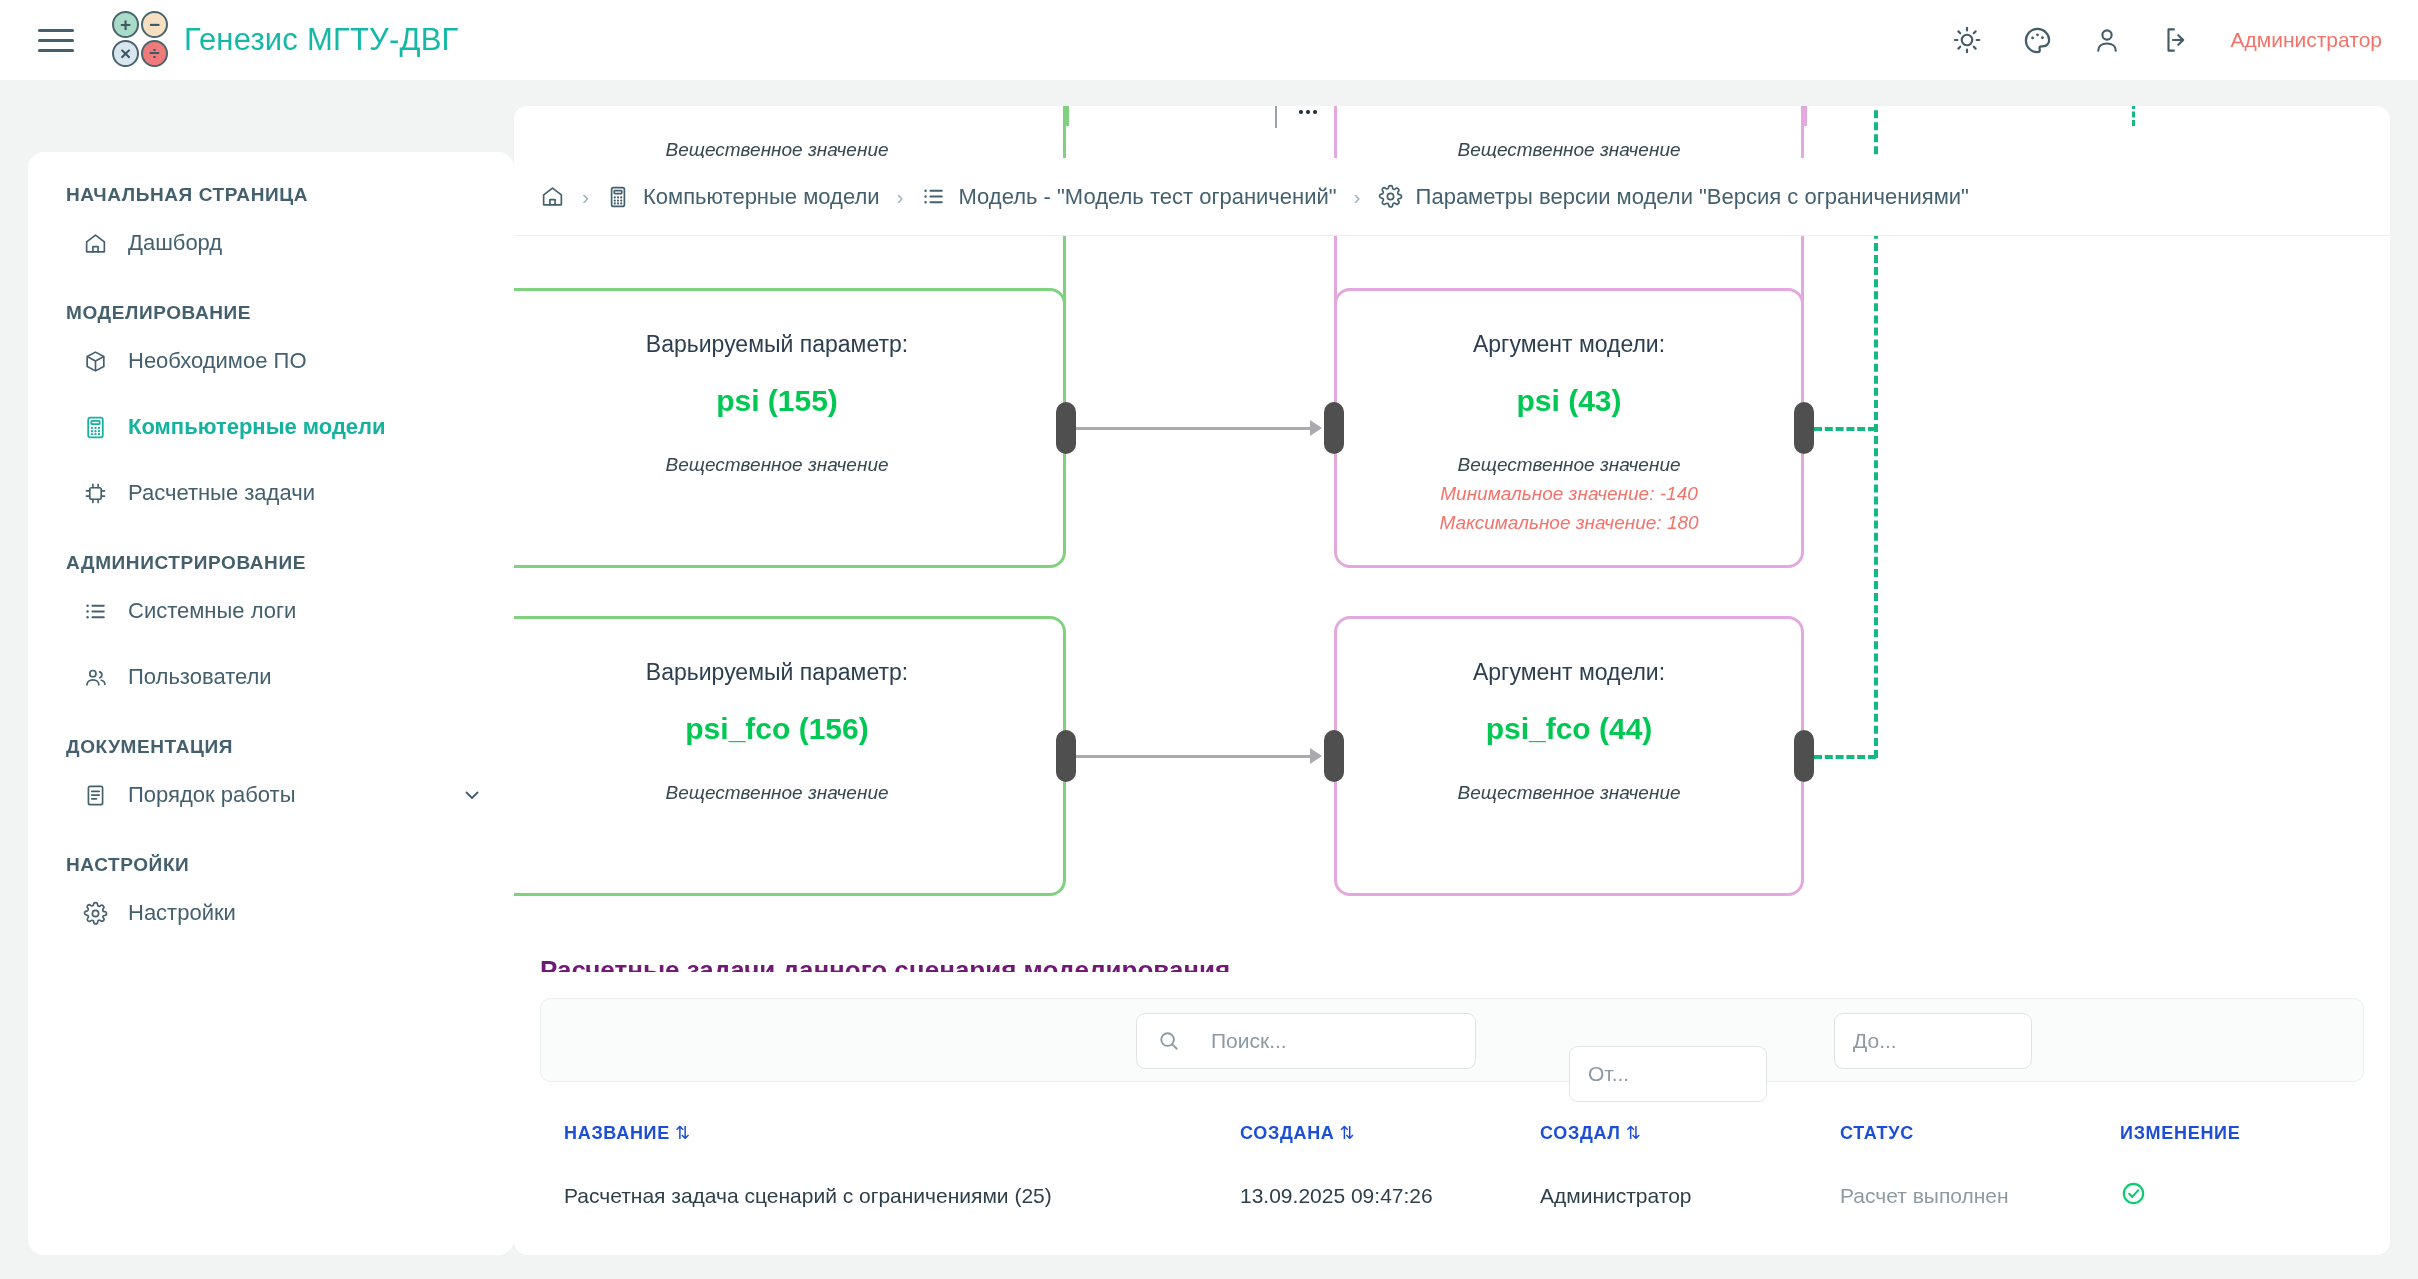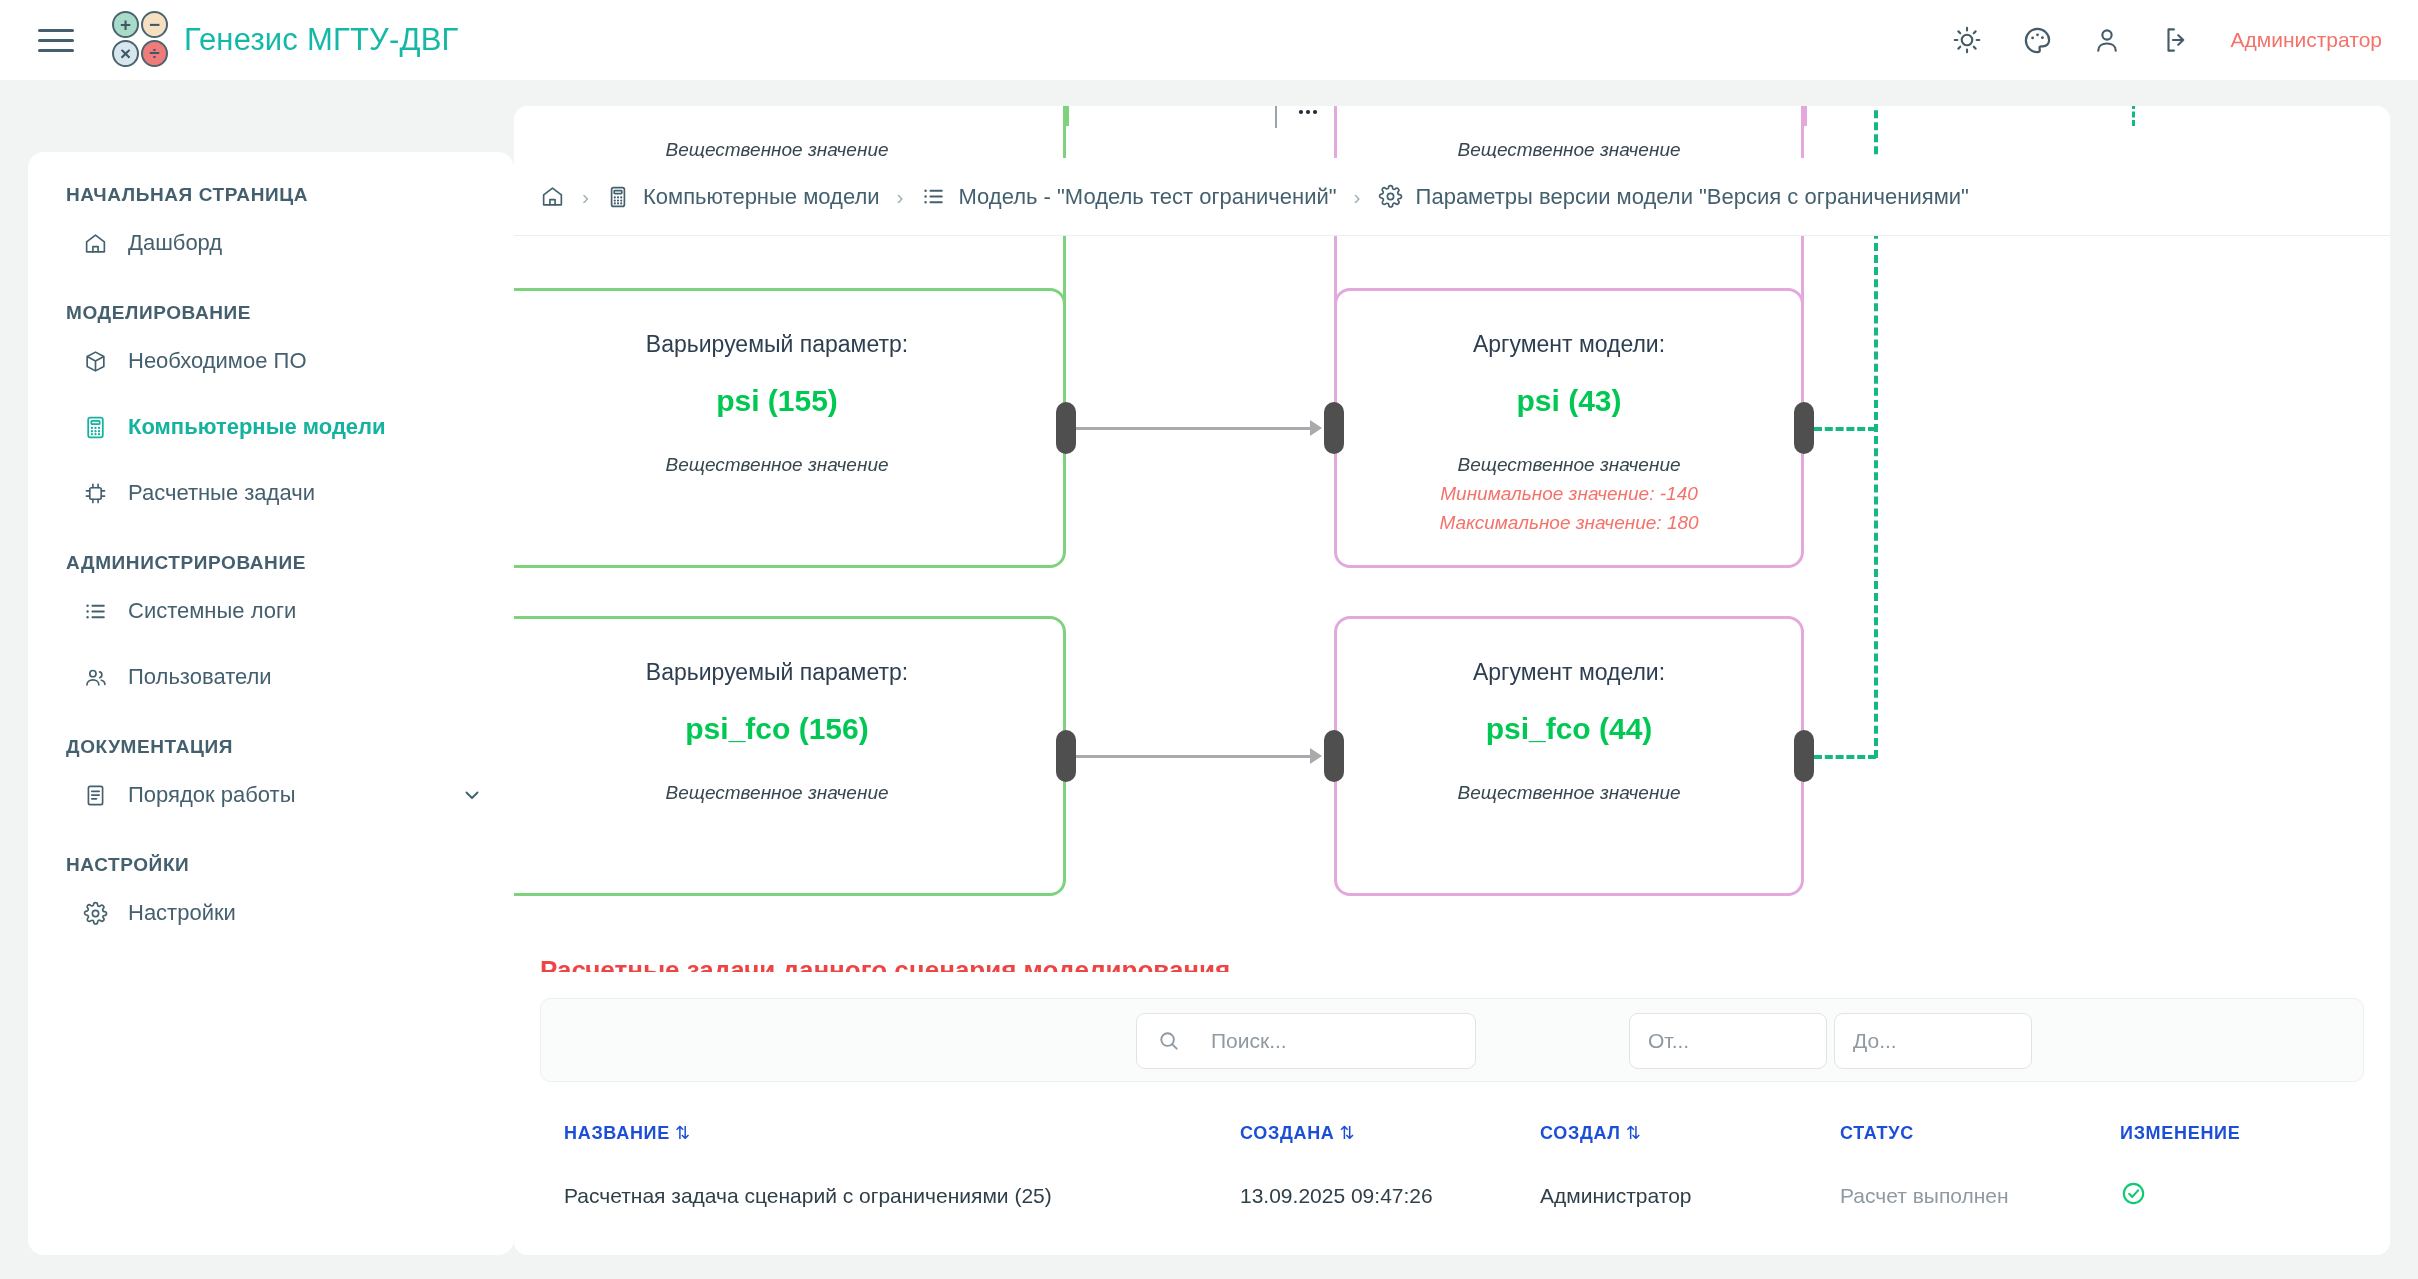--- a/index.html
+++ b/index.html
@@ -123,21 +123,21 @@
     border-bottom: 1px solid #eceff1; z-index: 5;
   }
   .crumb { display: flex; align-items: center; gap: 13px; color: #44606e;
     font-size: 22px; white-space: nowrap; cursor: pointer; }
   .crumb .cb-icon { display: flex; align-items: center; color: #44606e; }
   .crumb-sep { color: #9fb0b9; font-size: 21px; margin: 0 17px; }
 
   
   .tasks-title {
     position: absolute; left: 26px; top: 845px; font-size: 26px; font-weight: 700;
-    color: #ef4444; z-index: 6; background: #ffffff; padding: 4px 10px 4px 0;
+    color: #701a75; z-index: 6; background: #ffffff; padding: 4px 10px 4px 0;
   }
   .tasks-wrap { position: absolute; left: 0; top: 866px; width: 1876px; height: 283px;
     background: #ffffff; z-index: 6; }
 
   .filterbar {
     position: absolute; left: 26px; top: 26px; width: 1824px; height: 84px;
     background: #fafbfb; border: 1px solid #eceff1; border-radius: 10px;
     display: flex; align-items: center;
   }
   .search-box {
@@ -145,21 +145,21 @@
     background: #ffffff; border: 1px solid #e0e4e7; border-radius: 9px;
     display: flex; align-items: center; padding-left: 20px; gap: 30px;
   }
   .search-box .ph { font-size: 21px; color: #8d9aa3; }
   .range-box {
     position: absolute; top: 14px; height: 56px; width: 198px;
     background: #ffffff; border: 1px solid #e0e4e7; border-radius: 9px;
     display: flex; align-items: center; padding-left: 18px;
   }
   .range-box .ph { font-size: 21px; color: #8d9aa3; }
-  .range-from { left: 1088px; }
+  .range-from { left: 1028px; margin-top: 33px; }
   .range-to   { left: 1293px; }
 
   table.tasks { position: absolute; left: 26px; top: 136px; width: 1824px;
     border-collapse: collapse; }
   table.tasks th {
     text-align: left; font-size: 18px; font-weight: 700; color: #1d4ed8;
     letter-spacing: .7px; padding: 14px 0 26px 0; text-transform: uppercase;
     white-space: nowrap;
   }
   table.tasks th .sort { margin-left: 5px; font-weight: 400; }

